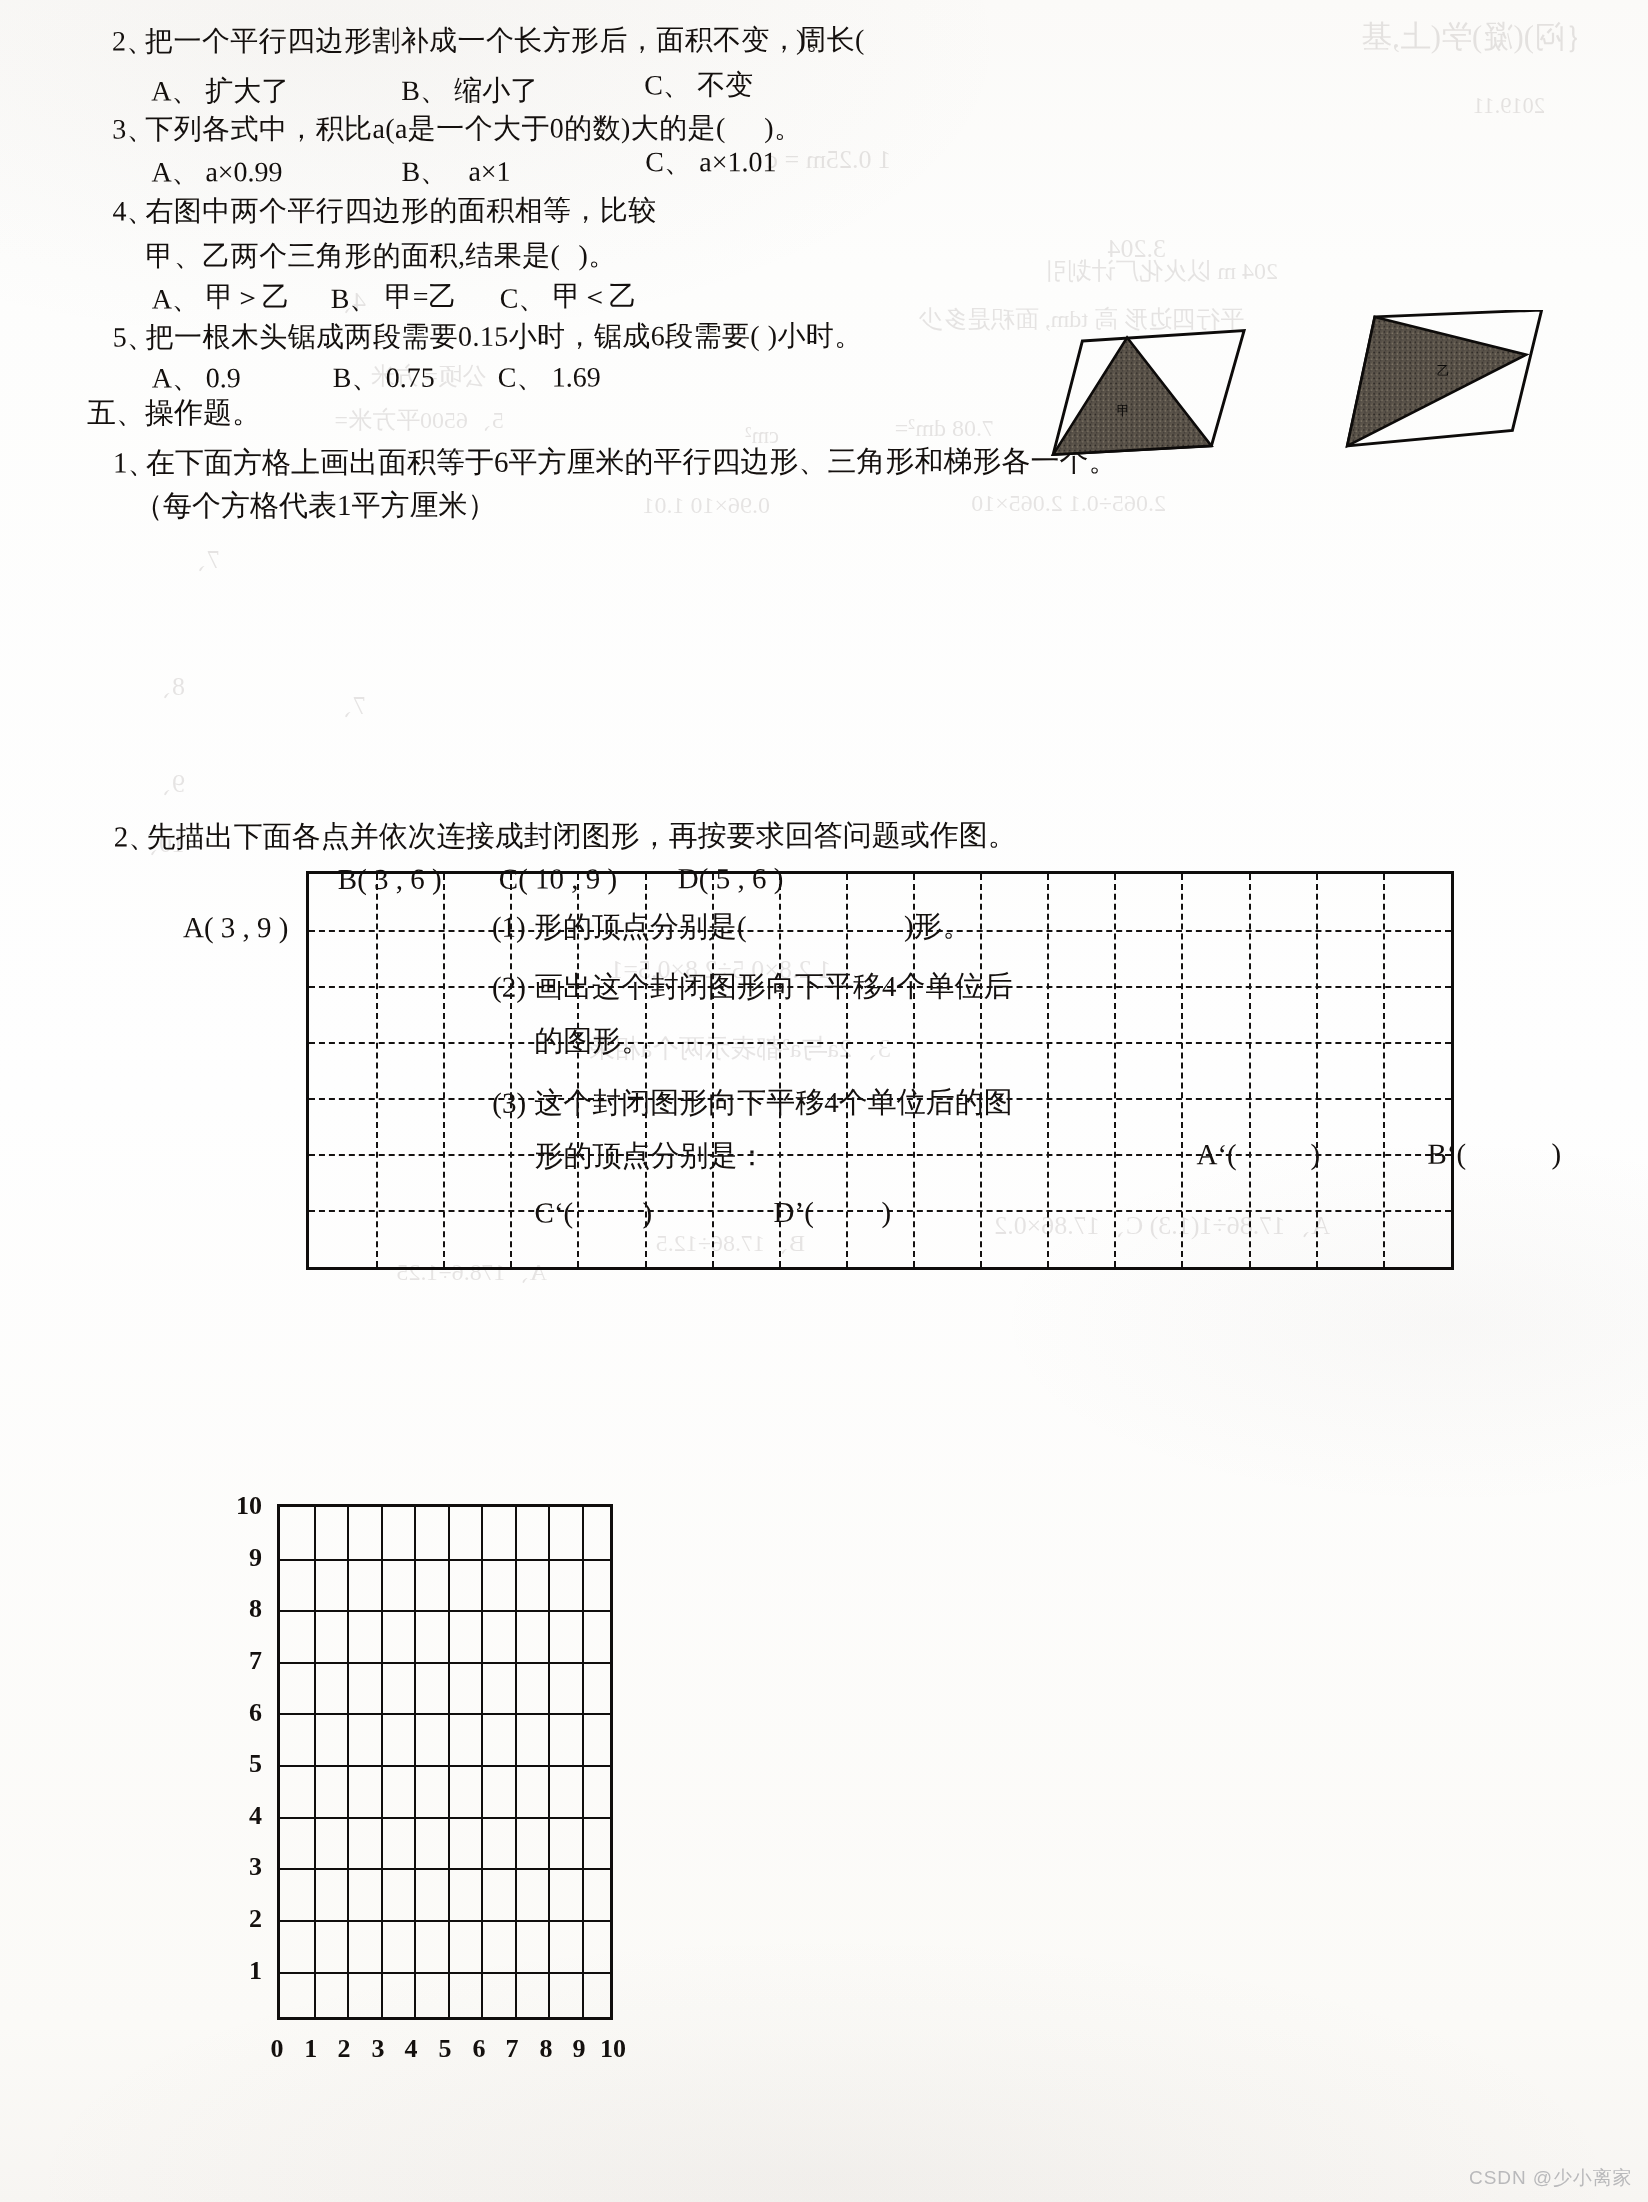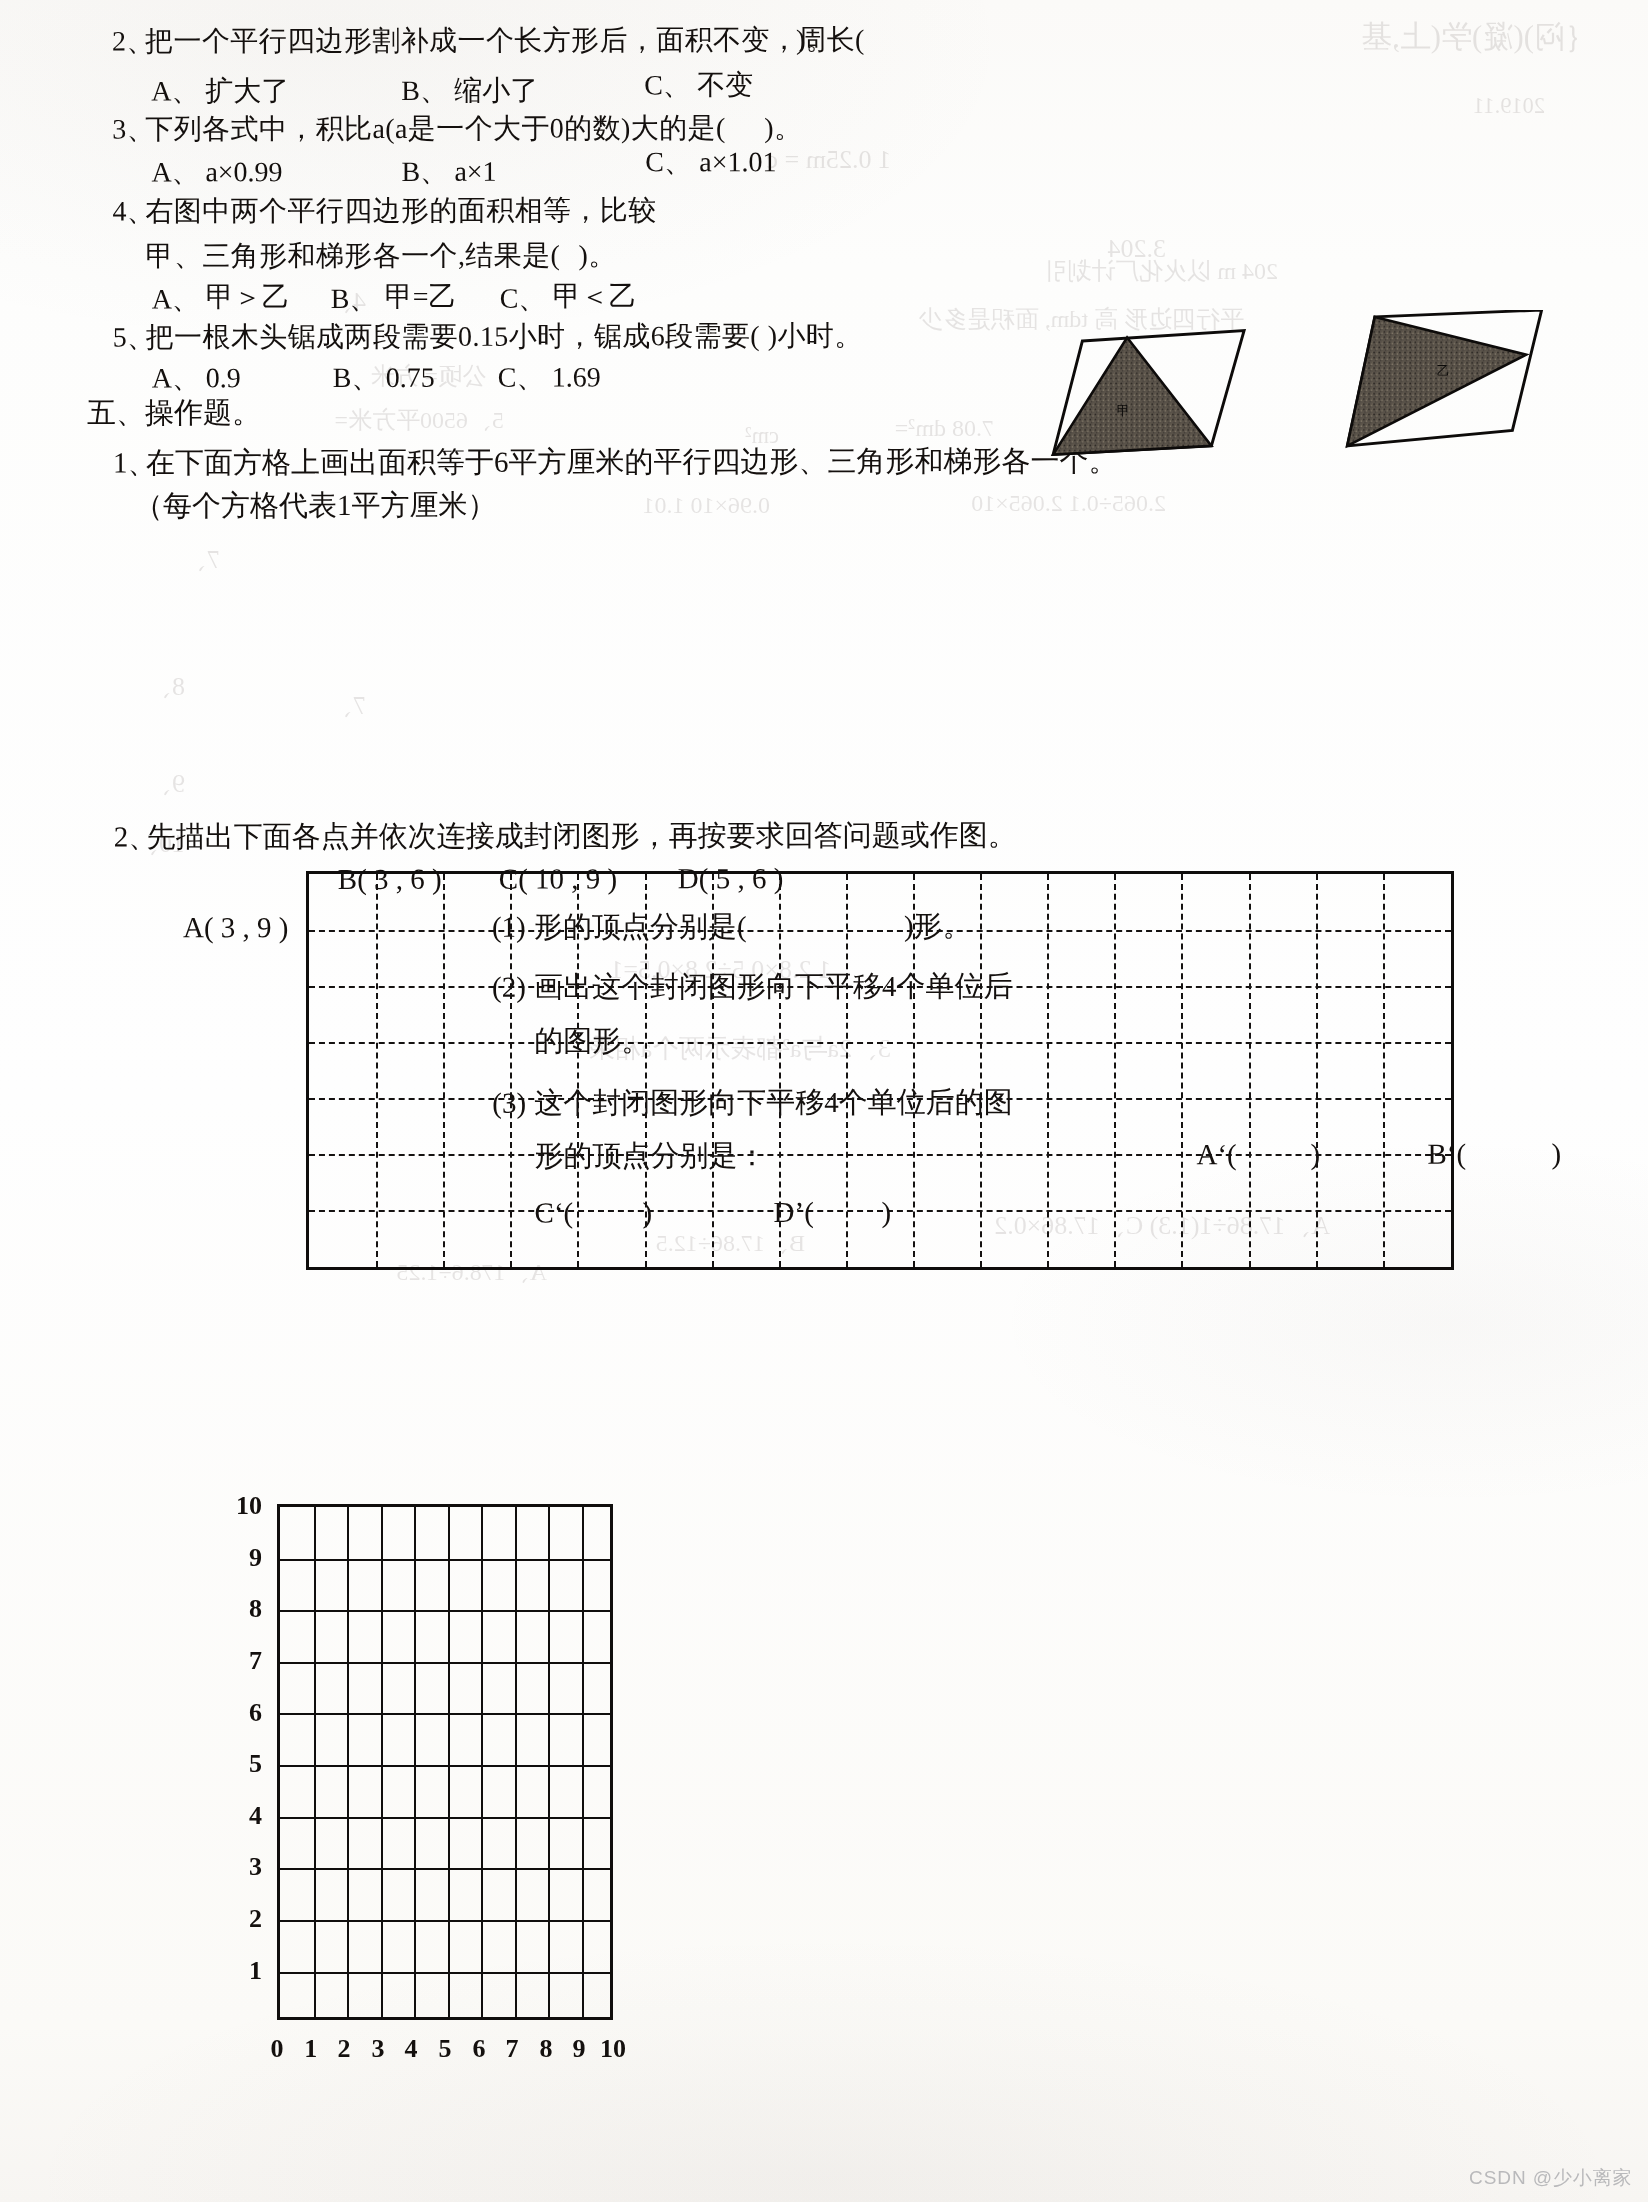--- a/index.html
+++ b/index.html
@@ -124,27 +124,27 @@
   <div class="t opt cjk" style="left:644px;top:71px;">C、</div>
   <div class="t opt cjk" style="left:697px;top:71px;">不变</div>
 
   <div class="t q cjk" style="left:112px;top:114px;">3、</div>
   <div class="t q cjk" style="left:145px;top:114px;">下列各式中，积比a(a是一个大于0的数)大的是(</div>
   <div class="t q cjk" style="left:764px;top:114px;">)。</div>
 
   <div class="t opt cjk" style="left:151px;top:157px;">A、</div>
   <div class="t opt cjk" style="left:205px;top:157px;">a×0.99</div>
   <div class="t opt cjk" style="left:401px;top:157px;">B、</div>
-  <div class="t opt cjk" style="left:454px;top:157px;text-align:center;">a×1</div>
+  <div class="t opt cjk" style="left:468px;top:157px;text-align:center;">a×1</div>
   <div class="t opt cjk" style="left:645px;top:148px;">C、</div>
   <div class="t opt cjk" style="left:699px;top:148px;">a×1.01</div>
 
   <div class="t q cjk" style="left:112px;top:196px;">4、</div>
   <div class="t q cjk" style="left:145px;top:196px;">右图中两个平行四边形的面积相等，比较</div>
-  <div class="t q cjk" style="left:145px;top:241px;">甲、三角形和梯形各一个,结果是(</div>
+  <div class="t q cjk" style="left:145px;top:241px;">甲、乙两个三角形的面积,结果是(</div>
   <div class="t q cjk" style="left:578px;top:241px;">)。</div>
 
   <div class="t opt cjk" style="left:151px;top:284px;">A、</div>
   <div class="t opt cjk" style="left:205px;top:282px;">甲＞乙</div>
   <div class="t opt cjk" style="left:330px;top:284px;">B、</div>
   <div class="t opt cjk" style="left:384px;top:282px;">甲=乙</div>
   <div class="t opt cjk" style="left:499px;top:284px;">C、</div>
   <div class="t opt cjk" style="left:552px;top:282px;">甲＜乙</div>
 
   <div class="t q cjk" style="left:112px;top:322px;">5、</div>

